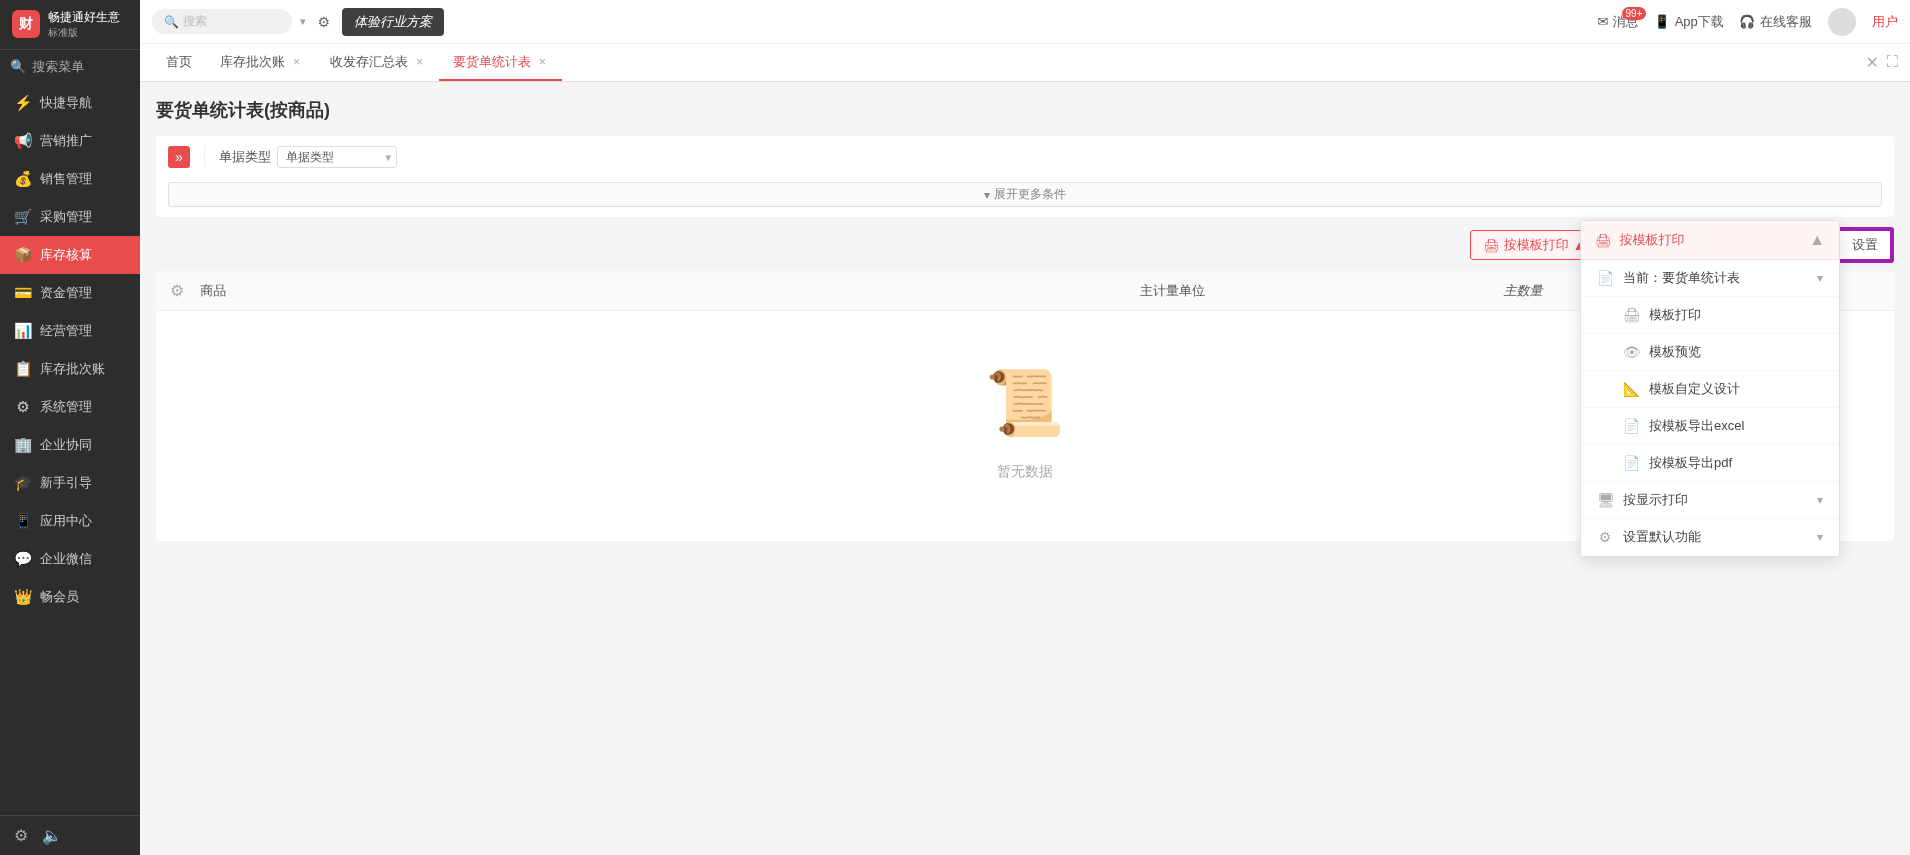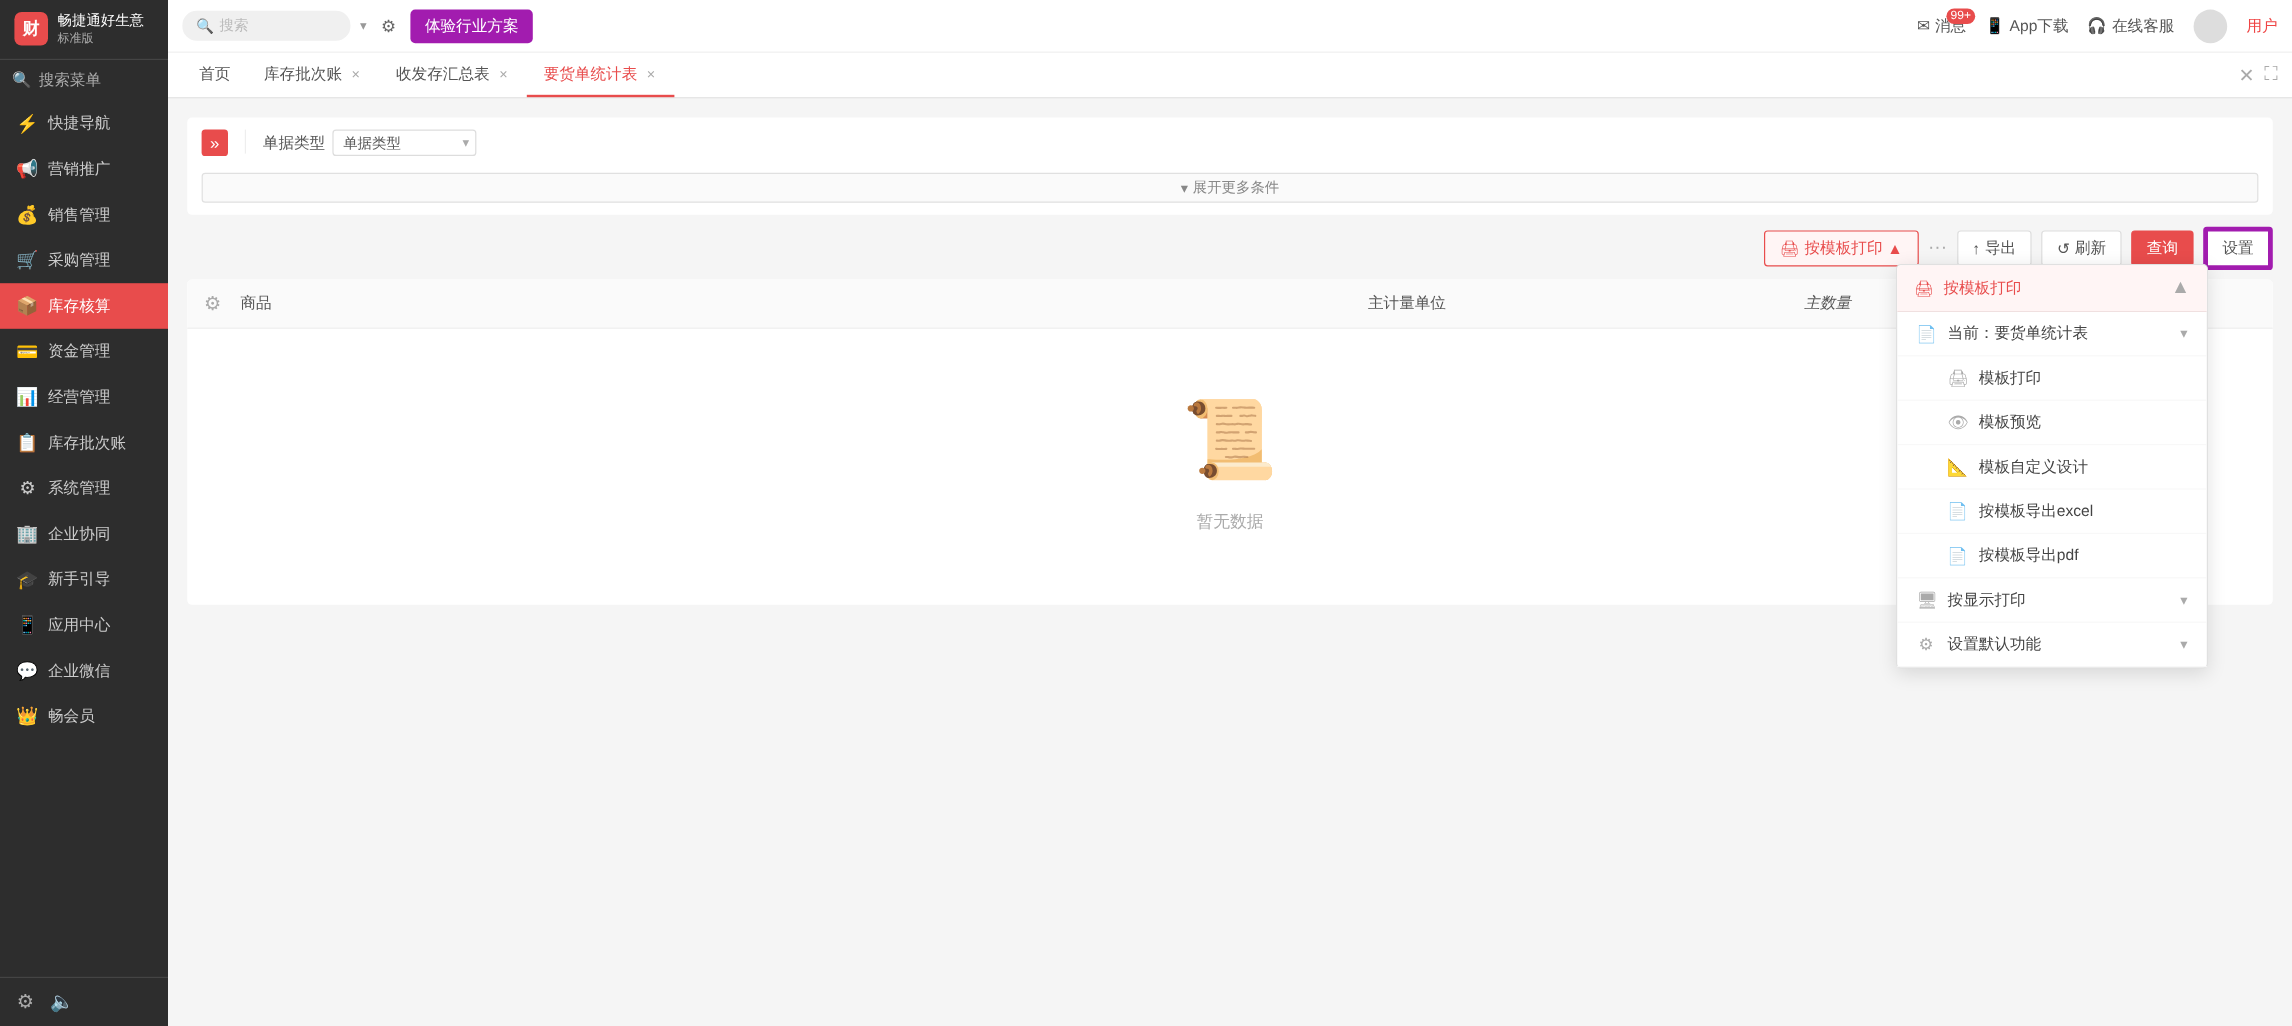--- a/index.html
+++ b/index.html
@@ -79,28 +79,29 @@
       border-radius: 12px;
       padding: 4px 12px;
       font-size: 12px;
       color: #aaa;
       width: 140px;
       display: flex; align-items: center; gap: 4px;
     }
     .topbar-chevron { color: #999; font-size: 11px; cursor: pointer; }
     .topbar-gear { color: #666; font-size: 14px; cursor: pointer; margin-left: 4px; }
     .industry-btn {
-      background: #a21caf;
+      background: #404040;
       color: #fff;
       border: none;
       border-radius: 4px;
       padding: 5px 12px;
       font-size: 13px;
       cursor: pointer;
       margin-left: 4px;
+      font-style: italic;
     }
     .topbar-right {
       margin-left: auto;
       display: flex; align-items: center; gap: 16px;
     }
     .topbar-right .icon-item {
       display: flex; align-items: center; gap: 4px;
       color: #555; cursor: pointer; font-size: 13px;
       position: relative;
     }
@@ -489,20 +490,21 @@
       <span>要货单统计表</span>
       <span class="tab-close">×</span>
     </div>
     <div class="tabs-right">
       <span class="icon-btn">✕</span>
       <span class="icon-btn">⛶</span>
     </div>
   </div>
 
   <div class="page-content">
+    <div class="page-title">要货单统计表(按商品)</div>
 
     <div class="filter-bar">
       <button class="filter-toggle-btn">»</button>
 
 
       <div class="filter-divider"></div>
 
       <div class="filter-group">
         <span class="filter-label">单据类型</span>
         <div class="filter-select-wrapper">

